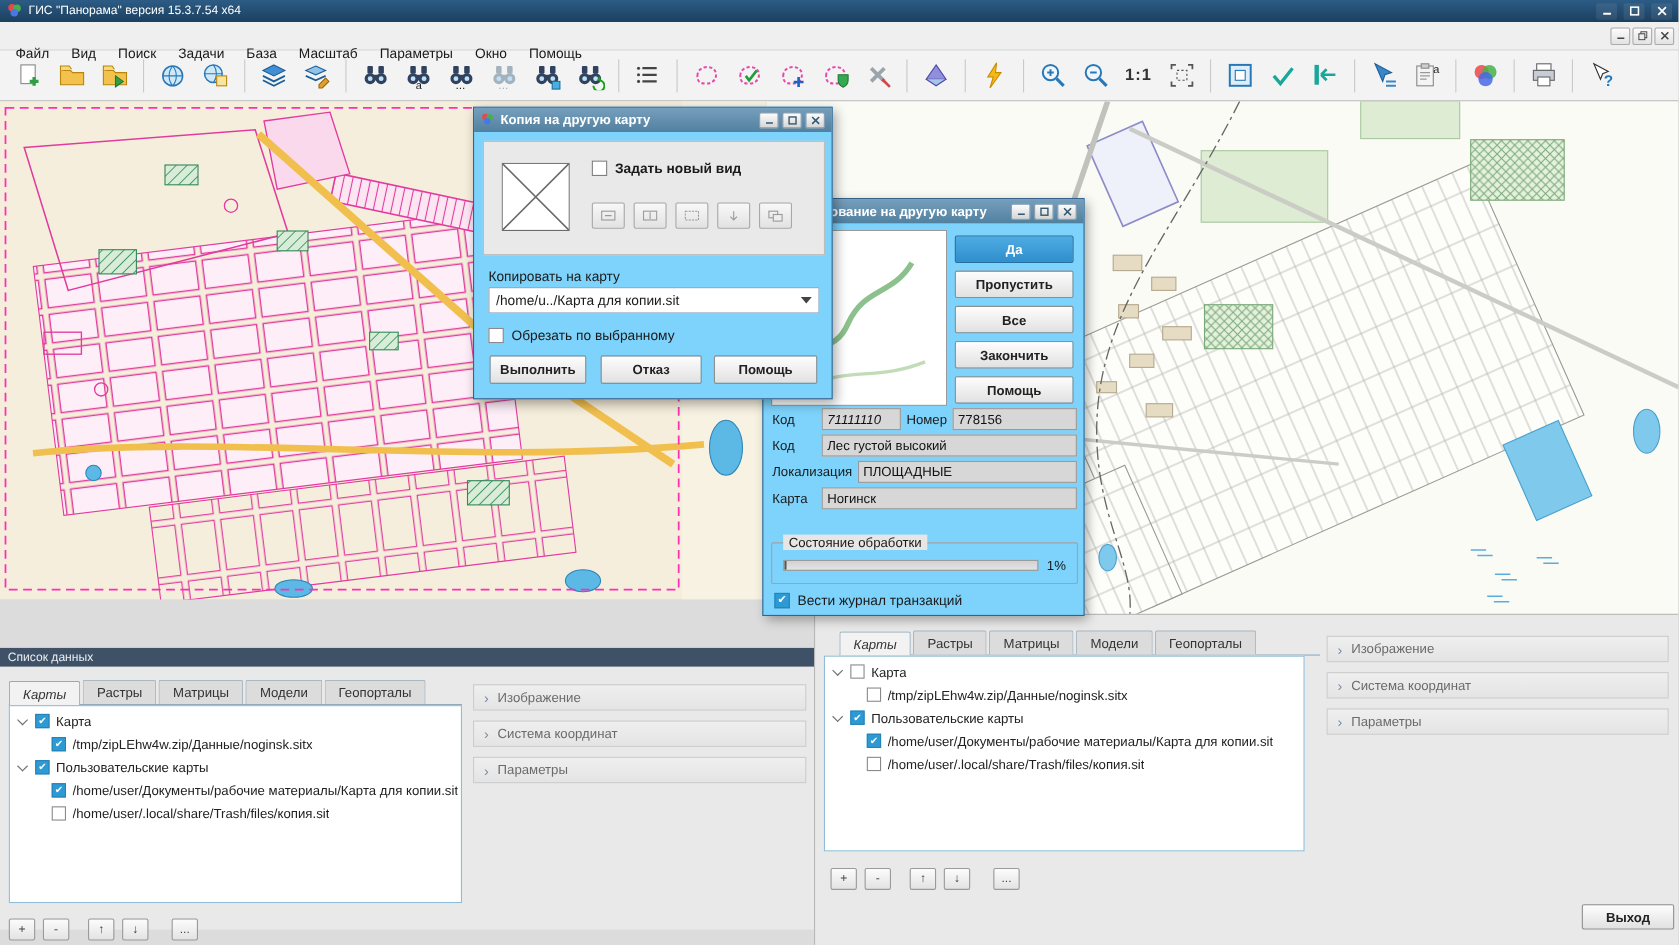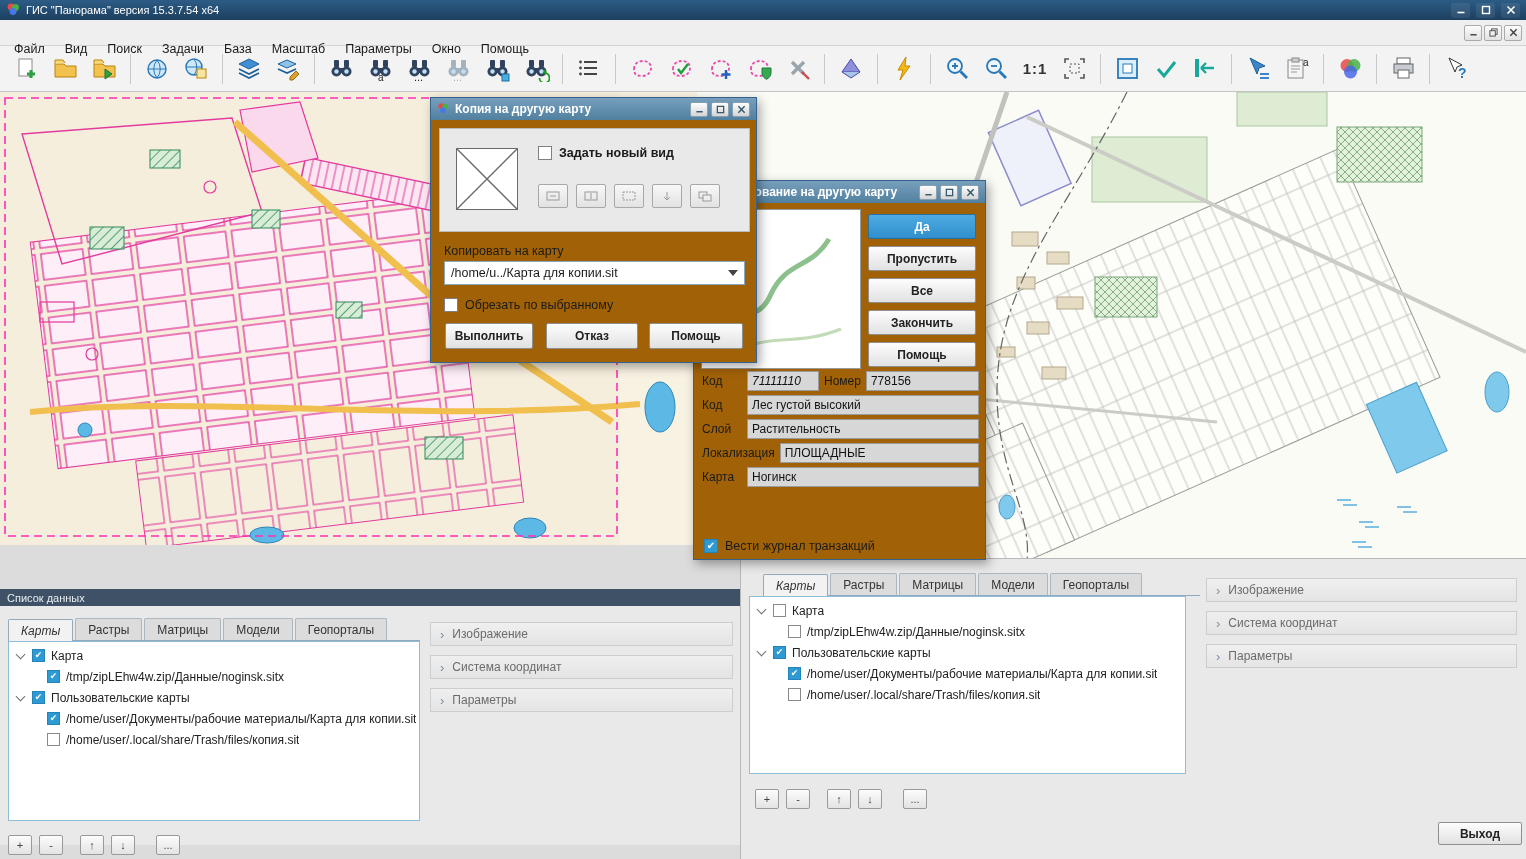--- a/index.html
+++ b/index.html
@@ -20,21 +20,21 @@
   .toolbar{height:46px;background:#f3f3f3;border-bottom:1px solid #c4c4c4;display:flex;align-items:center;padding:0 8px;gap:3px;}
   .tool-btn{width:36px;height:36px;display:flex;align-items:center;justify-content:center;border-radius:3px;}
   .tool-sep{width:1px;height:30px;background:#c9c9c9;margin:0 5px;}
   .scale-txt{font-size:15px;color:#333;font-weight:bold;letter-spacing:1px;}
 
   
   .workspace{position:absolute;top:92px;left:0;width:1526px;height:767px;background:#dcdcdc;overflow:hidden;}
   .map-svg{position:absolute;display:block;}
 
   
-  .dialog{position:absolute;background:#a16207;border:1px solid #35638b;box-shadow:3px 4px 10px rgba(0,0,0,.35);}
+  .dialog{position:absolute;background:#7dd3fc;border:1px solid #35638b;box-shadow:3px 4px 10px rgba(0,0,0,.35);}
   .dialog>*{position:absolute;}
   .dlg-title{left:0;top:0;right:0;height:22px;display:flex;align-items:center;gap:6px;padding:0 6px;background:linear-gradient(#779fbd,#51809f);color:#fff;font-size:12px;font-weight:bold;}
   .dlg-title-text{flex:1;overflow:hidden;white-space:nowrap;}
   .dlg-controls{display:flex;gap:3px;}
   .dlg-ctl{width:18px;height:15px;background:linear-gradient(#fdfdfd,#d5d5d5);border:1px solid #88a0b2;border-radius:2px;display:flex;align-items:center;justify-content:center;}
   .btn{display:inline-flex;align-items:center;justify-content:center;border:1px solid #8f8f8f;background:linear-gradient(#fdfdfd,#e1e1e1);font-size:12px;font-weight:600;color:#222;border-radius:2px;height:26px;padding:0 10px;}
   .btn.primary{background:linear-gradient(#4fabe2,#2f8fcc);border-color:#246fa0;color:#fff;}
   .groupbox{border:1px solid #bcbcbc;background:#e9e9e9;}
   .chk-row{display:flex;align-items:center;gap:7px;font-size:12.5px;white-space:nowrap;}
   .cb{width:14px;height:14px;border:1px solid #7f7f7f;background:#fff;display:inline-flex;align-items:center;justify-content:center;flex:0 0 auto;}
@@ -683,30 +683,35 @@
           <span class="f-label w40">Код</span>
           <span class="field" style="width:72px;font-style:italic;">71111110</span>
           <span class="f-label">Номер</span>
           <span class="field grow">778156</span>
         </div>
         <div class="field-row">
           <span class="f-label w40">Код</span>
           <span class="field grow">Лес густой высокий</span>
         </div>
         <div class="field-row">
-          <span class="f-label w40">Слой</span>
-          <span class="field grow">Растительность</span>
-        </div>
-        <div class="field-row">
           <span class="f-label">Локализация</span>
           <span class="field grow">ПЛОЩАДНЫЕ</span>
         </div>
         <div class="field-row">
           <span class="f-label w40">Карта</span>
           <span class="field grow">Ногинск</span>
+        </div>
+      </div>
+      <div class="group2" style="left:7px;top:312px;width:279px;height:38px;">
+        <span class="group2-label">Состояние обработки</span>
+        <div class="progress-row">
+          <div class="progress-track">
+              <div class="progress-fill" style="width: 1%;"></div>
+            </div>
+          <span class="pct">1%</span>
         </div>
       </div>
       <label class="chk-row" style="left:10px;top:358px;">
         <span class="cb checked"></span>
         <span>Вести журнал транзакций</span>
       </label>
     </div>
 
     <div class="dialog" style="left:430px;top:5px;width:327px;height:266px;z-index:20;">
       <div class="dlg-title" style="left:0;top:0;right:0;">

